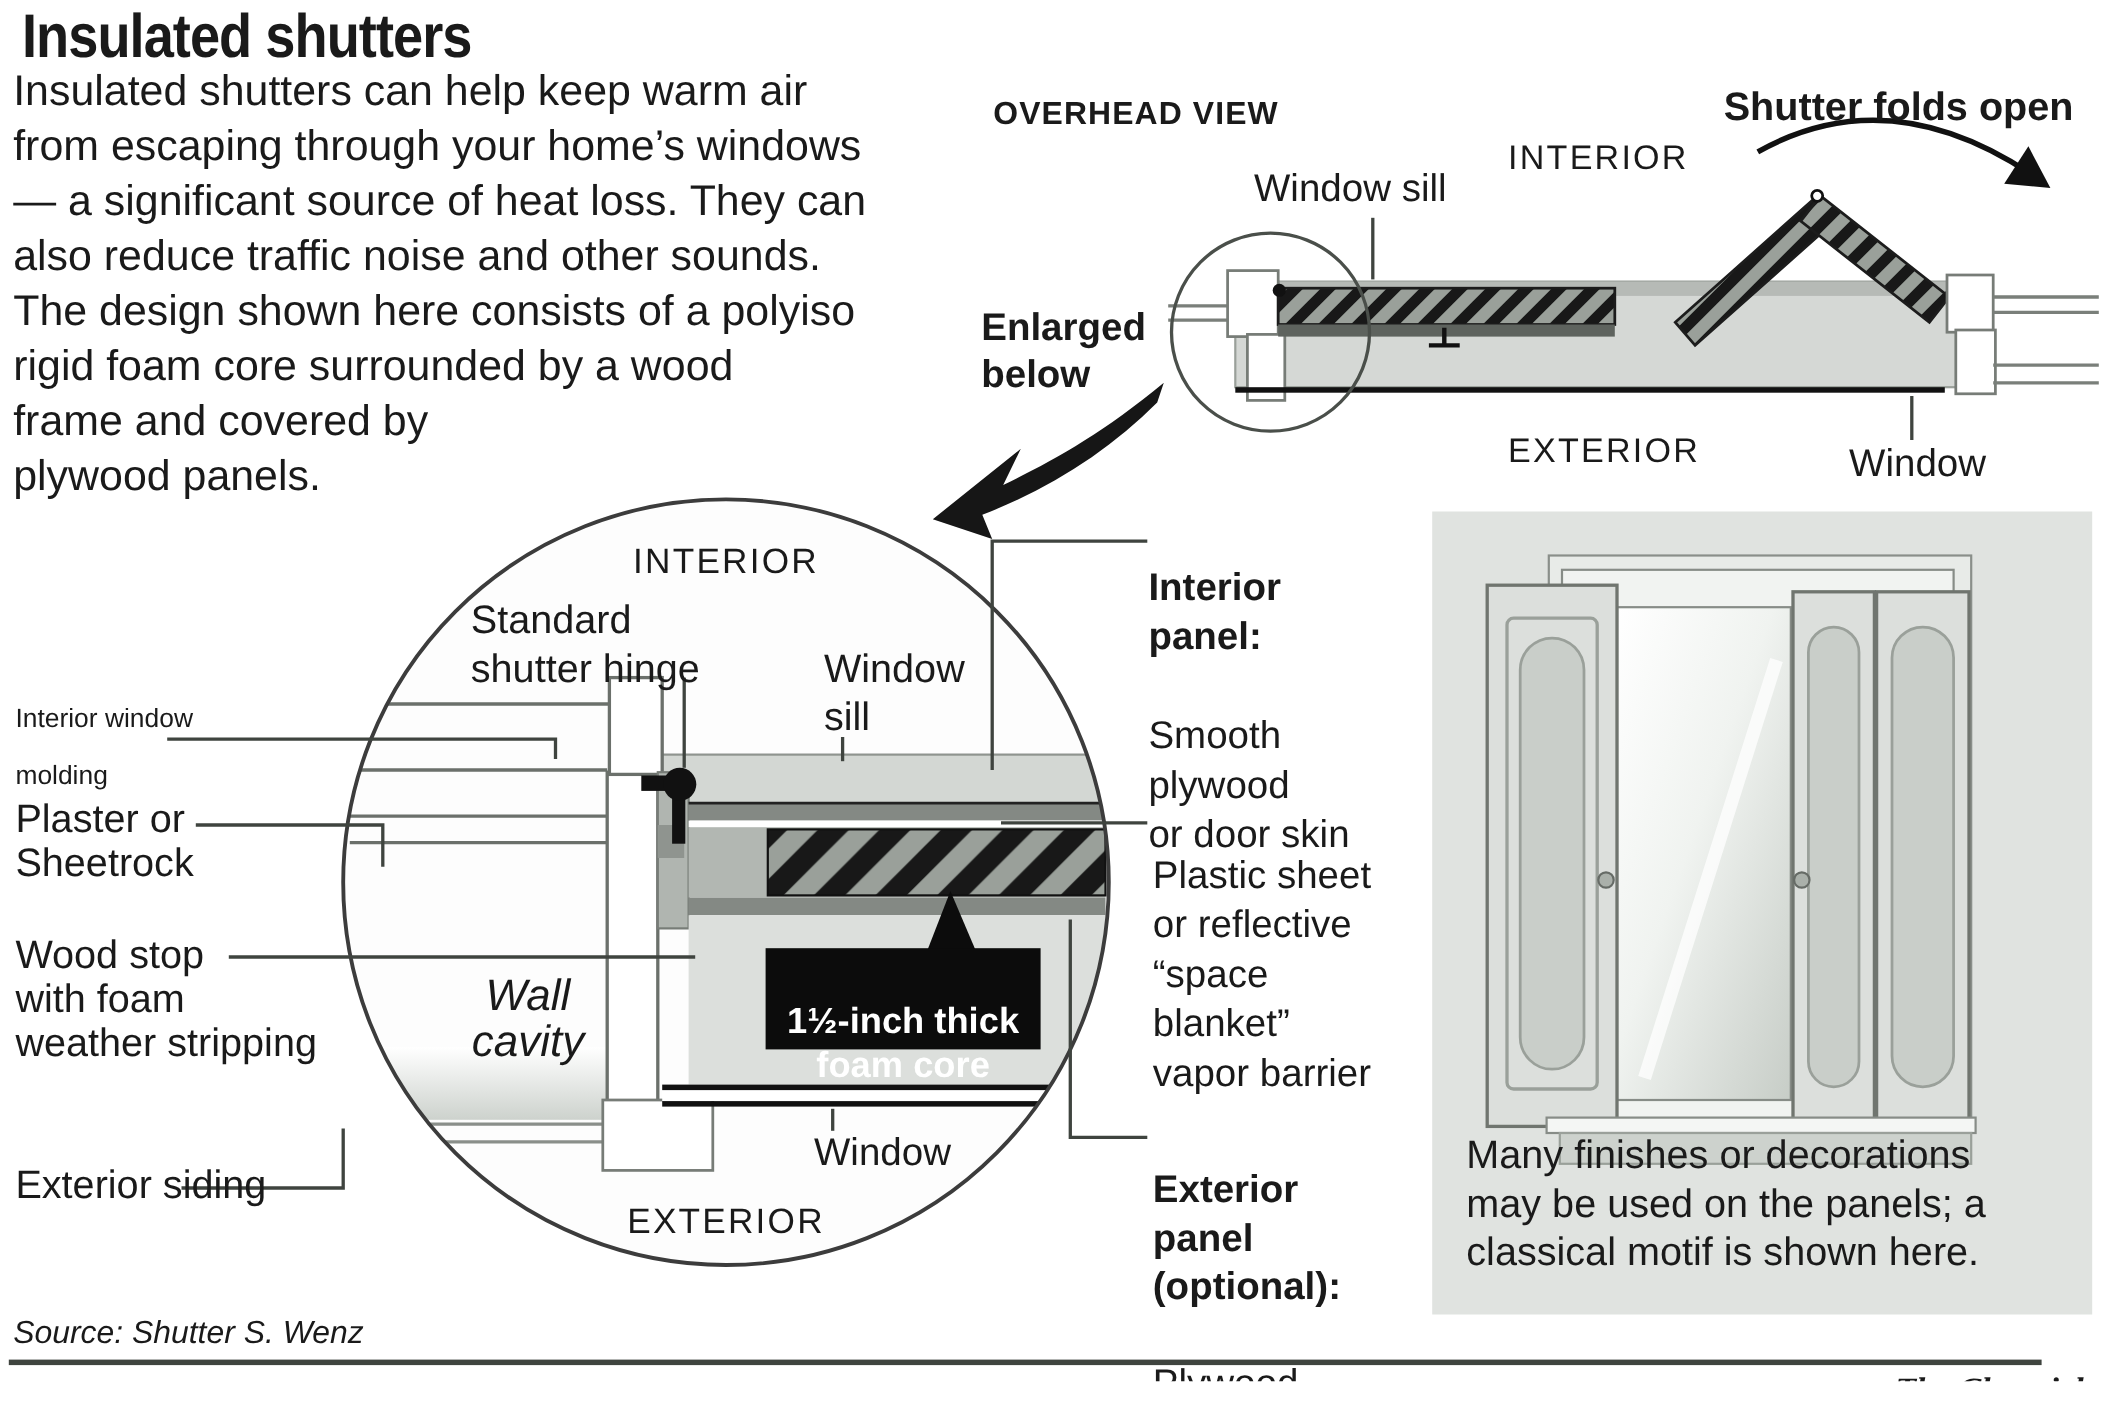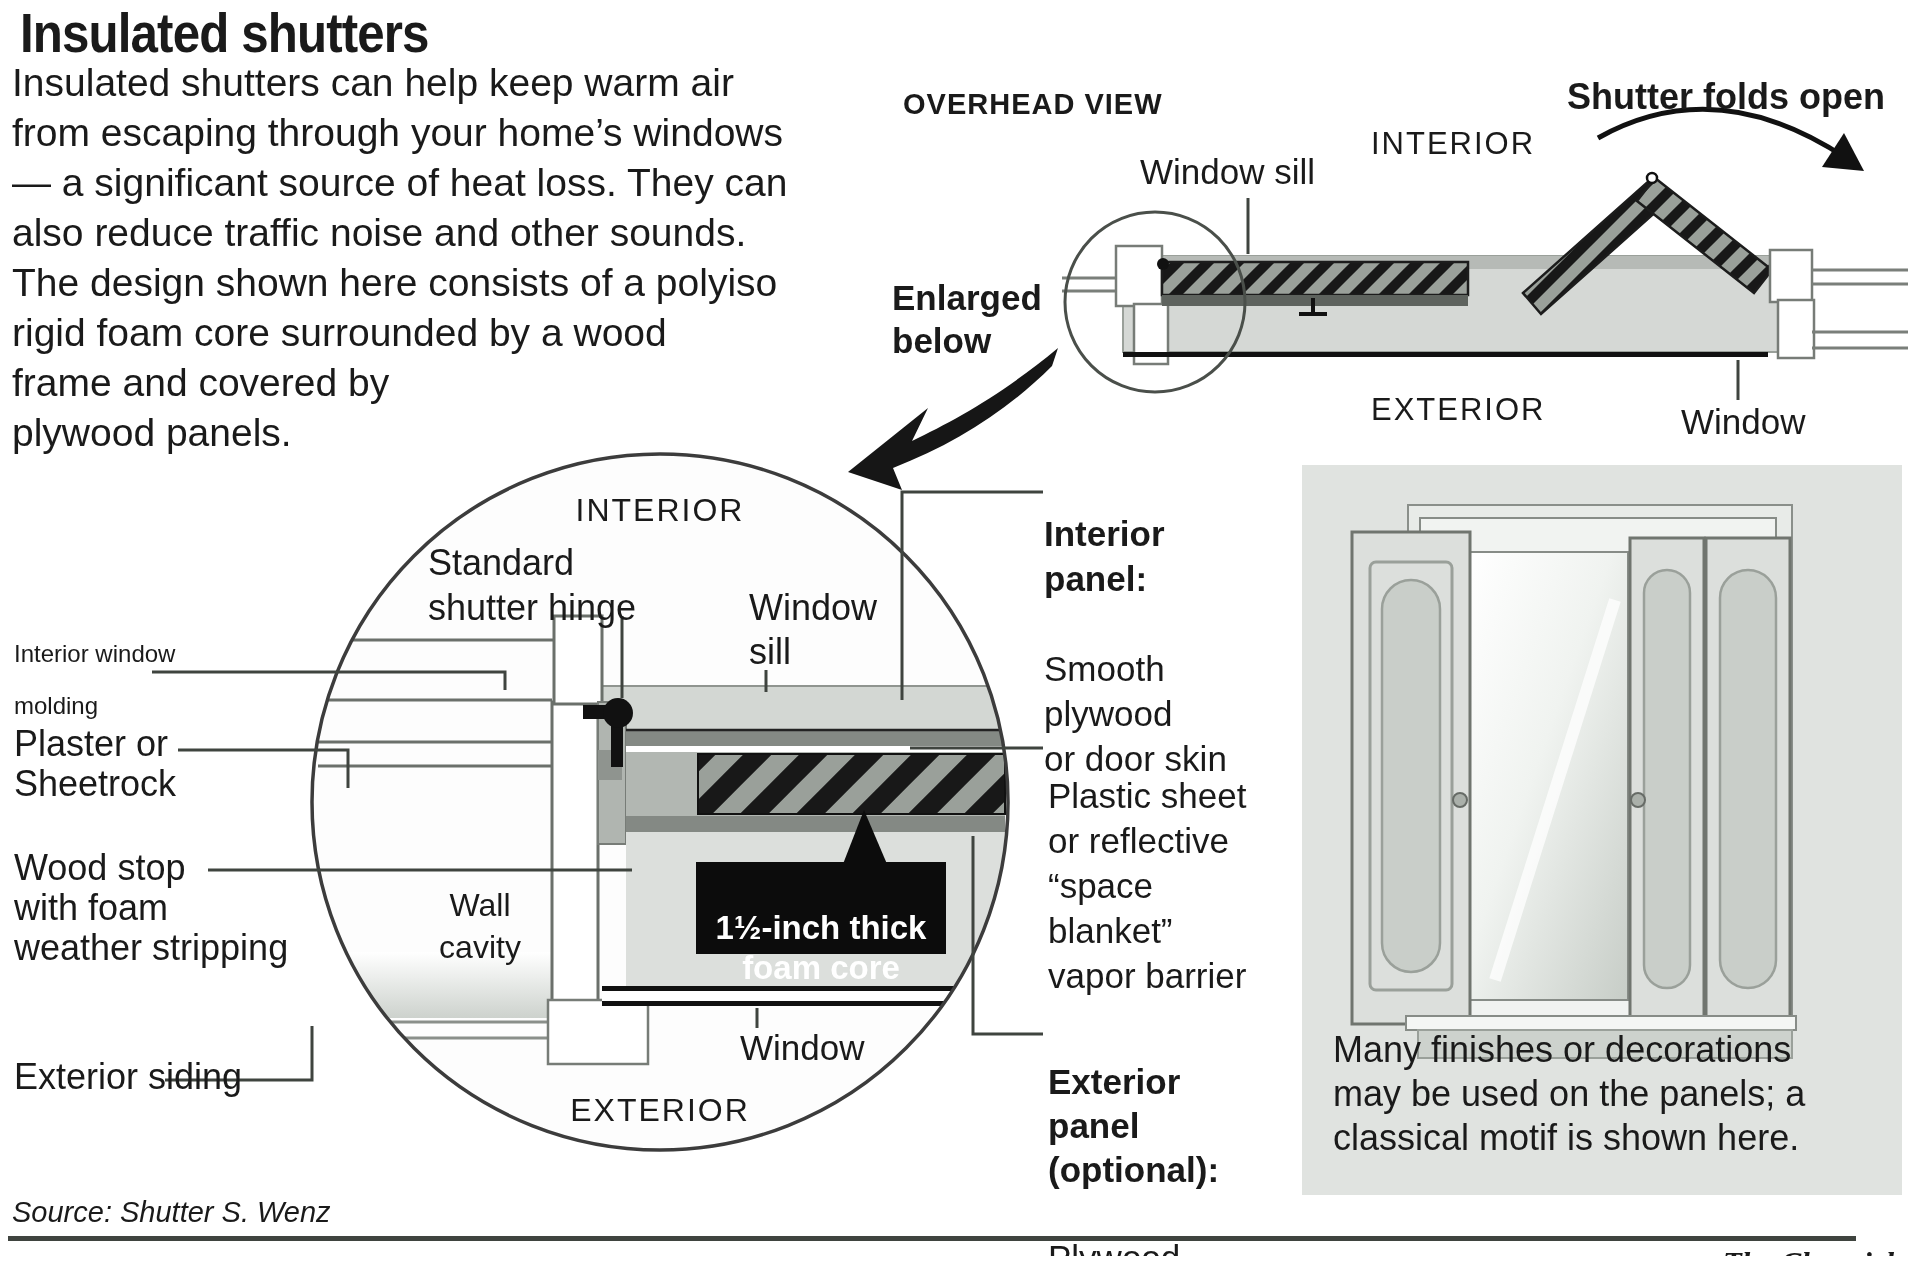--- a/index.html
+++ b/index.html
@@ -16,21 +16,21 @@
   .ovh-sfo{left:1567px;top:76px;font-size:36px;font-weight:700;}
   .ovh-enlarged{left:892px;top:276px;font-size:35px;font-weight:700;line-height:43px;}
   .ovh-exterior{left:1371px;top:392px;font-size:31px;letter-spacing:2px;}
   .ovh-window{left:1681px;top:402px;font-size:35px;}
   .d-interior{left:560px;top:492px;width:200px;text-align:center;font-size:32px;letter-spacing:2px;}
   .d-hinge{left:428px;top:540px;font-size:36px;line-height:45px;}
   .d-windowsill{left:749px;top:586px;font-size:36px;line-height:44px;}
   .d-molding{left:14px;top:628px;font-size:24px;line-height:52px;}
   .d-plaster{left:14px;top:724px;font-size:36px;line-height:40px;}
   .d-woodstop{left:14px;top:848px;font-size:36px;line-height:40px;}
-  .d-wallcavity{left:395px;top:884px;width:170px;text-align:center;font-size:32px;line-height:42px;}
+  .d-wallcavity{left:395px;top:884px;width:170px;text-align:center;font-size:40px;line-height:42px;font-style:italic;}
   .d-siding{left:14px;top:1056px;font-size:36px;}
   .d-window{left:740px;top:1028px;font-size:35px;}
   .d-exterior{left:560px;top:1092px;width:200px;text-align:center;font-size:32px;letter-spacing:2px;}
   .foam-box{left:696px;top:902px;width:250px;height:92px;display:flex;align-items:center;justify-content:center;
             text-align:center;color:#fff;font-size:33px;font-weight:700;line-height:40px;}
   .co{font-size:35px;line-height:45px;}
   .co-interior{left:1044px;top:466px;}
   .co-plastic{left:1048px;top:728px;}
   .co-exterior{left:1048px;top:1016px;line-height:44px;}
   .co .b{display:block;font-weight:700;white-space:pre-line;}

